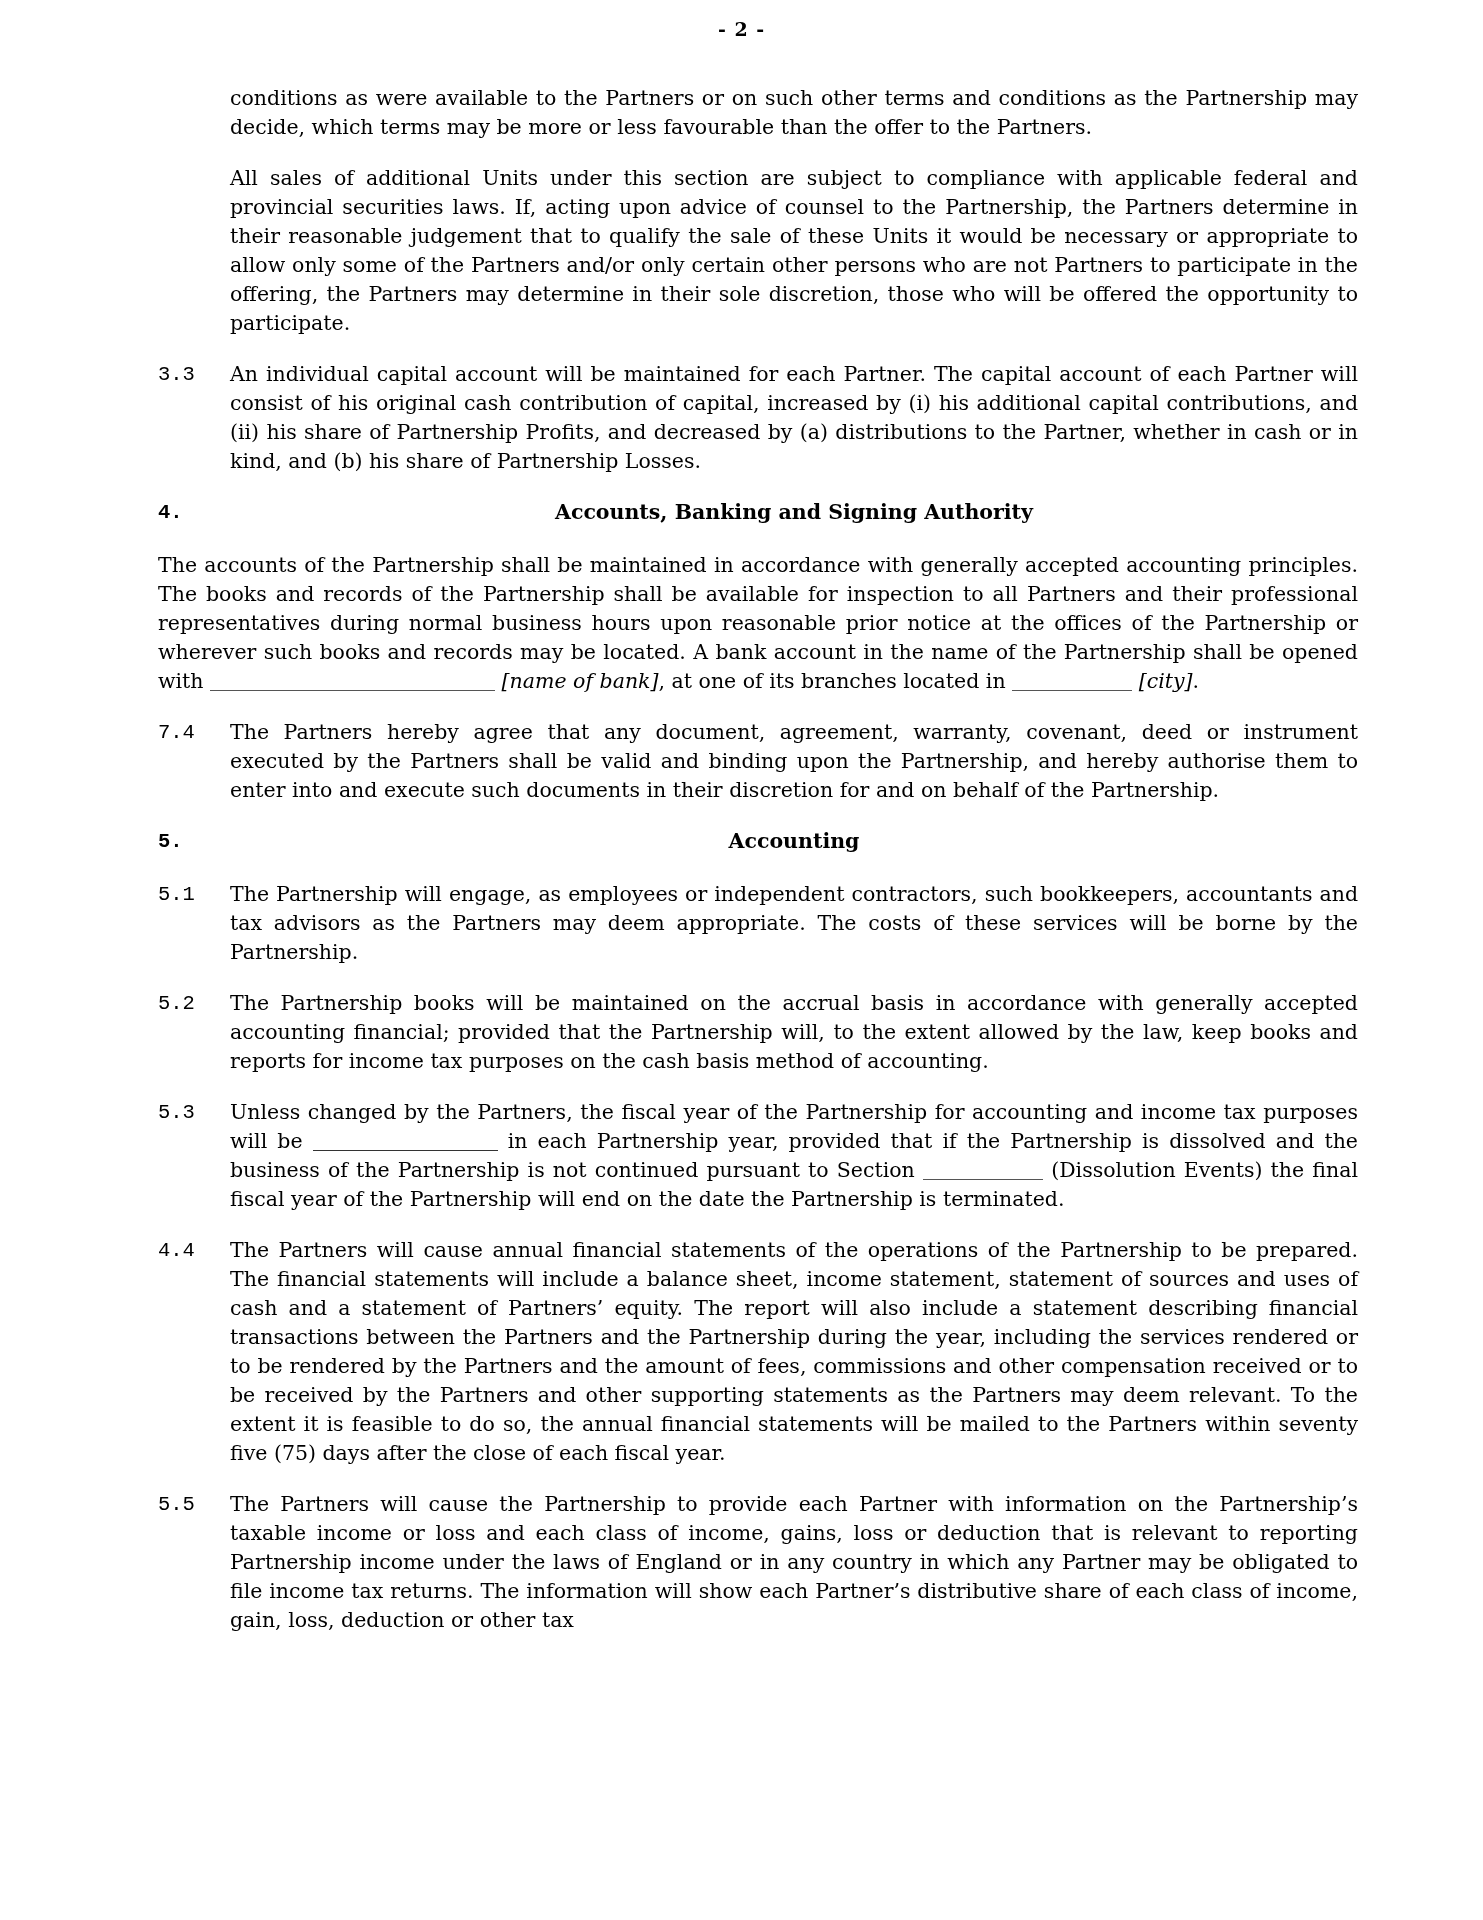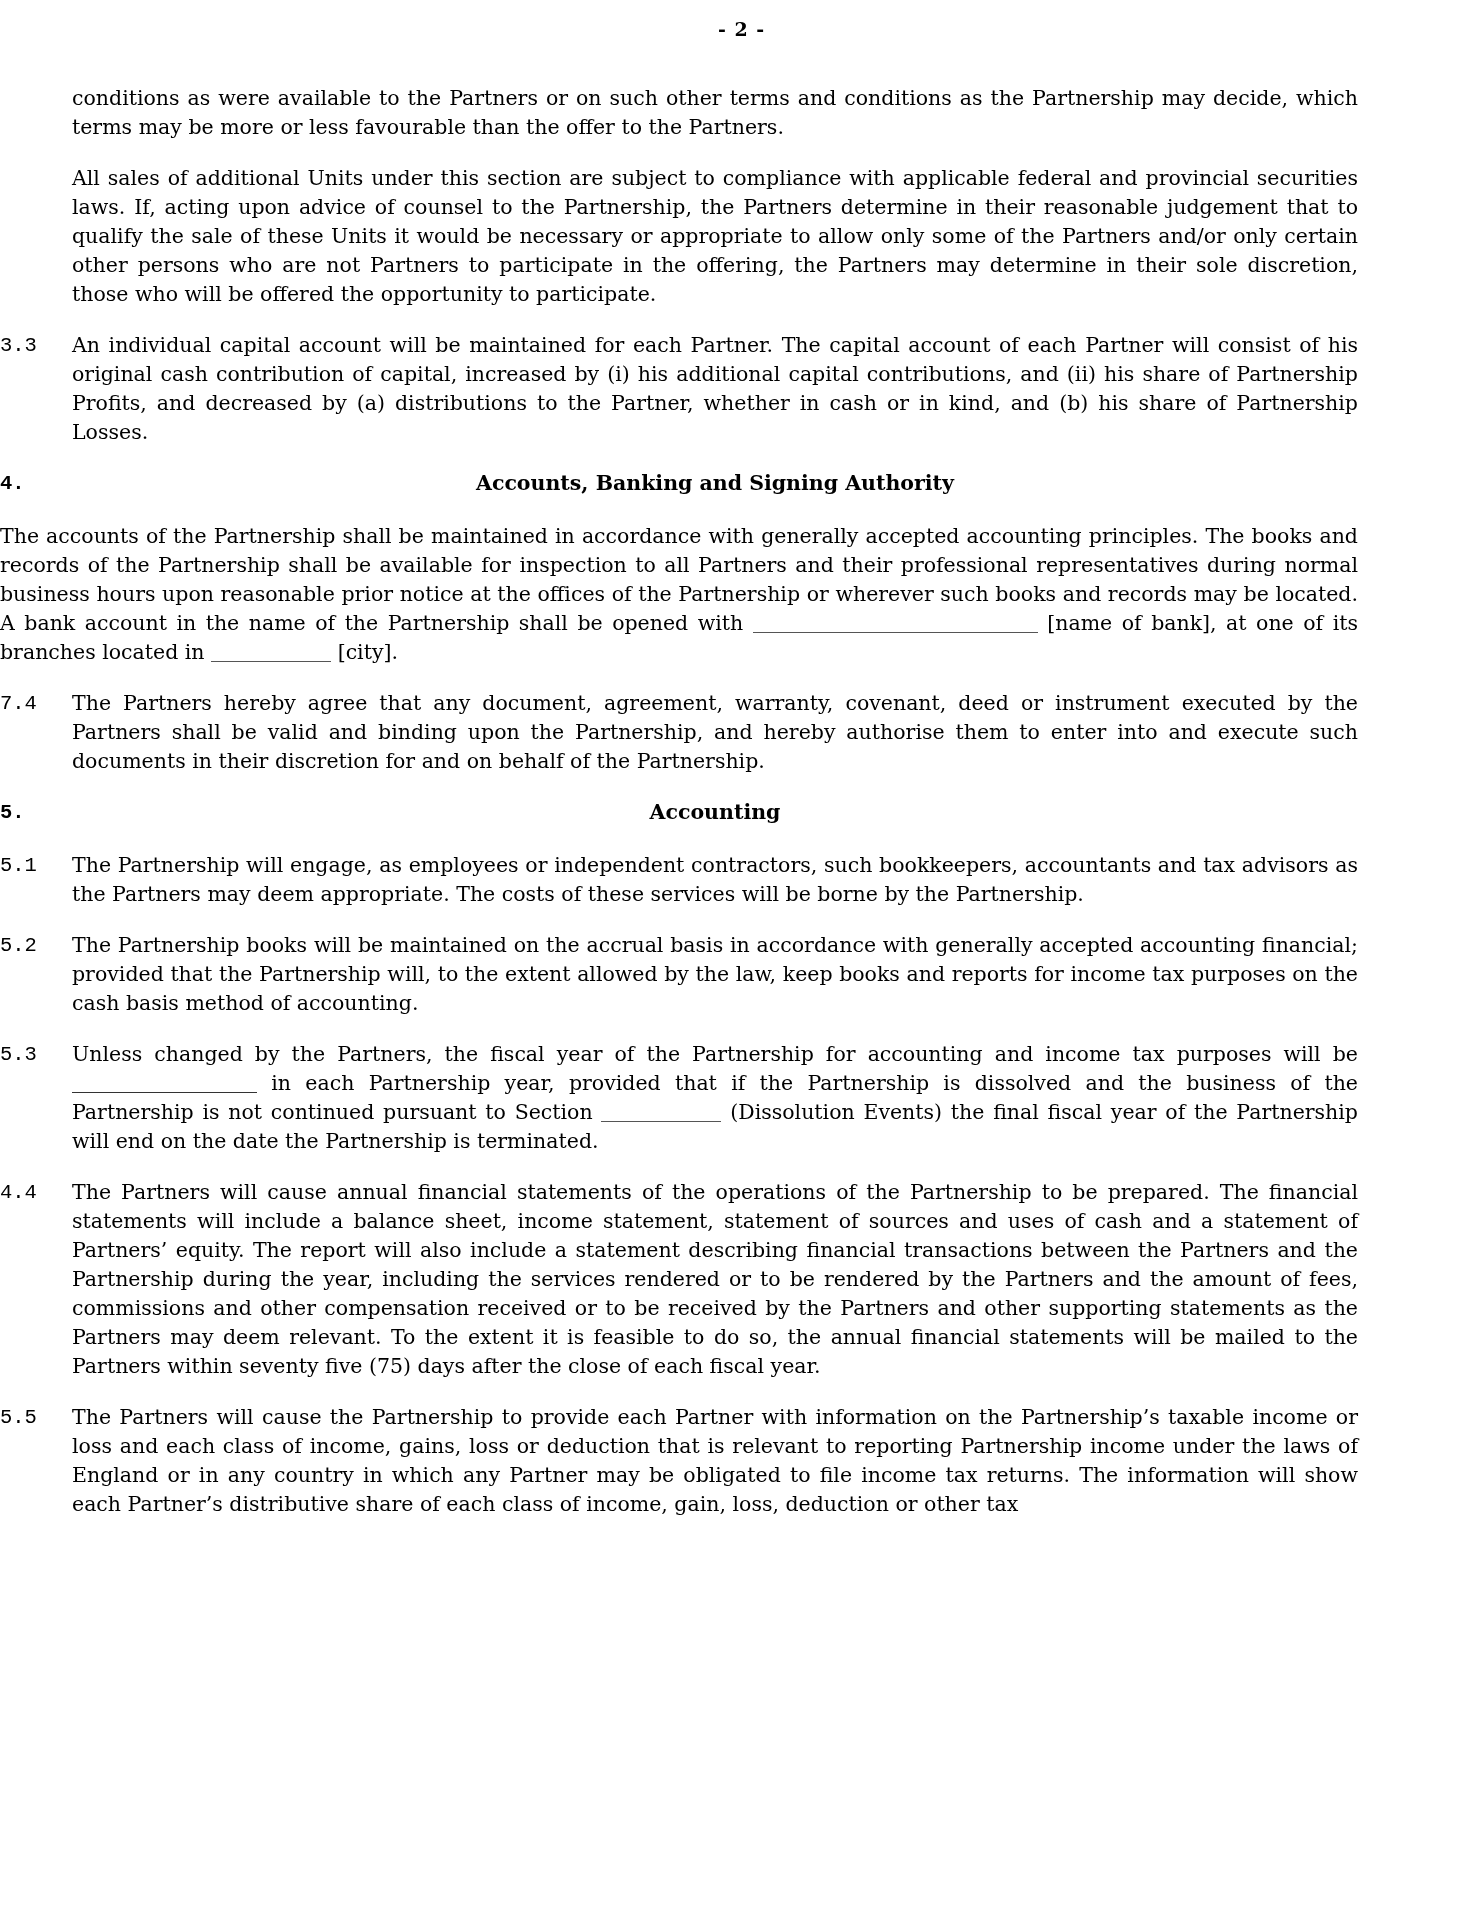--- a/index.html
+++ b/index.html
@@ -23,20 +23,21 @@
   .page-number {
     text-align: center;
     font-size: 19px;
     font-weight: bold;
     letter-spacing: 1px;
     padding-top: 18px;
     font-family: "DejaVu Serif", "Liberation Serif", serif;
   }
   .body-area {
     margin-top: 44px;
+    margin-left: 158px;
     margin-right: 125px;
   }
   .clause {
     display: flex;
     margin-bottom: 22px;
   }
   .clause-num {
     width: 72px;
     flex: 0 0 72px;
     font-size: 20.5px;
@@ -93,20 +94,21 @@
     vertical-align: -3px;
   }
   .blank-short {
     display: inline-block;
     width: 120px;
     border-bottom: 1.6px solid #555;
     height: 20px;
     vertical-align: -3px;
   }
   .ital {
+    font-style: italic;
   }
 </style>
 </head>
 <body>
 
 <div class="page">
 
   <div class="page-number">- 2 -</div>
 
   <div class="body-area">

